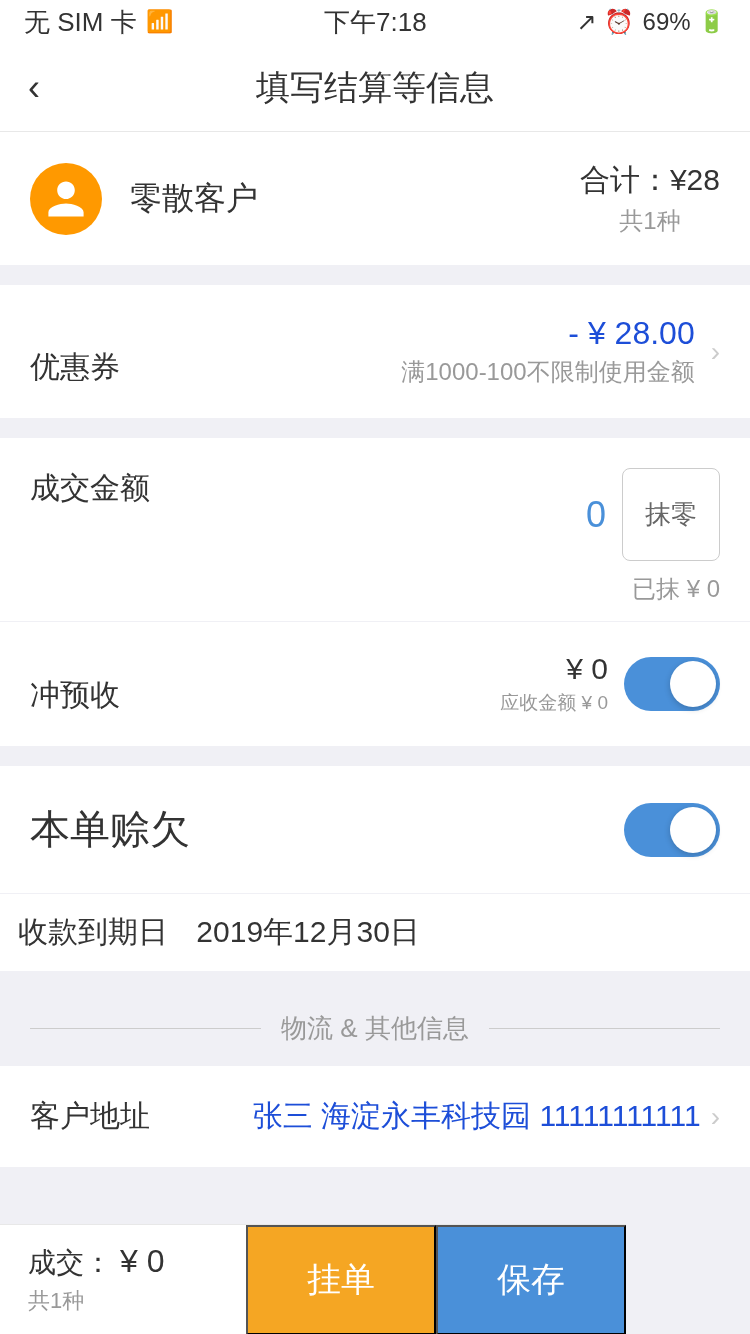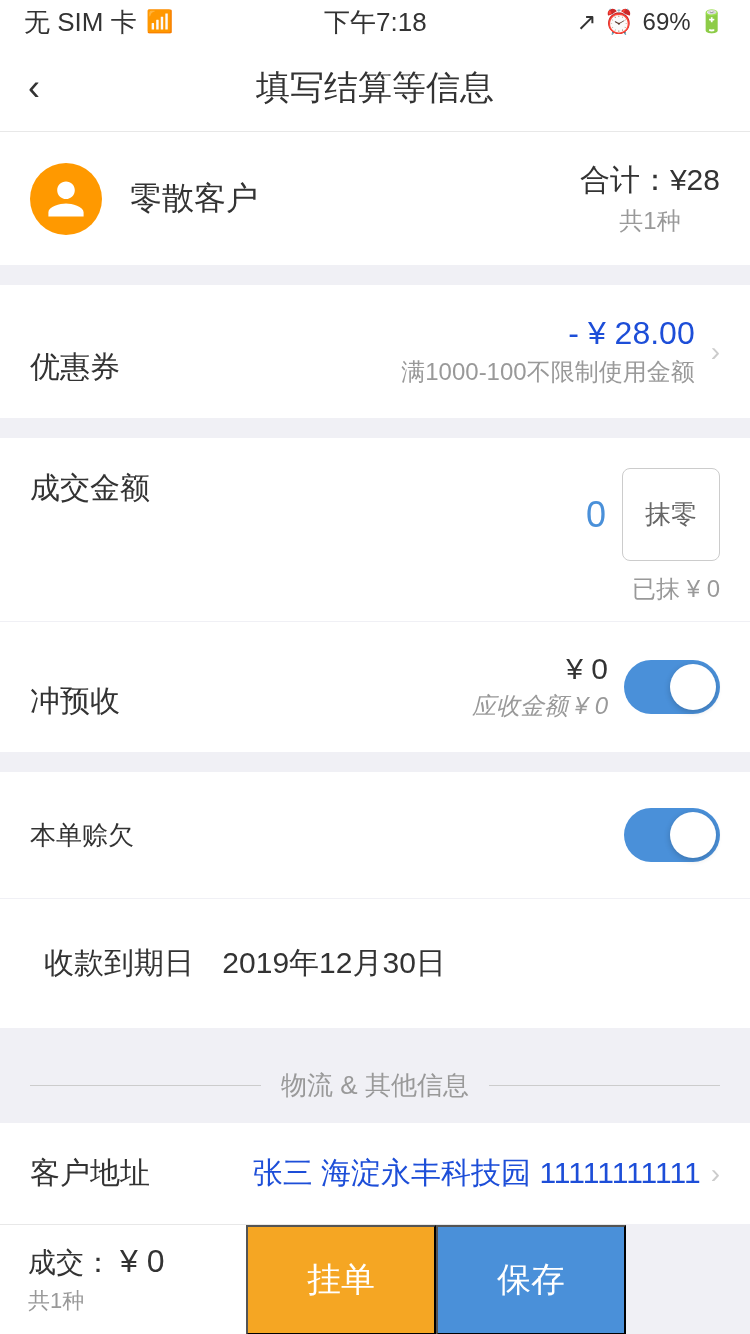--- a/index.html
+++ b/index.html
@@ -162,24 +162,23 @@
       margin-top: 4px;
     }
 
     
     .prepay-value {
       font-size: 30px;
       color: #333;
       font-weight: 500;
     }
     .prepay-receivable {
-      font-size: 24px;
+      font-size: 19px;
       color: #999;
       margin-top: 4px;
-      font-style: italic;
     }
 
     
     .toggle {
       width: 96px;
       height: 54px;
       border-radius: 27px;
       background: #4a90d9;
       position: relative;
       cursor: pointer;
@@ -196,27 +195,27 @@
     }
 
     
     .debt-row {
       display: flex;
       align-items: center;
       justify-content: space-between;
       padding: 36px 30px;
     }
     .debt-label {
-      font-size: 26px;
+      font-size: 40px;
       color: #333;
     }
 
     
     .due-date-row {
-      padding: 44px;
+      padding: 18px;
       font-size: 30px;
       color: #333;
       border-top: 1px solid #f0f0f5;
     }
     .due-date-label { display: inline; }
     .due-date-value { display: inline; margin-left: 20px; }
     .logistics-title-bar {
       display: flex;
       align-items: center;
       justify-content: center;

